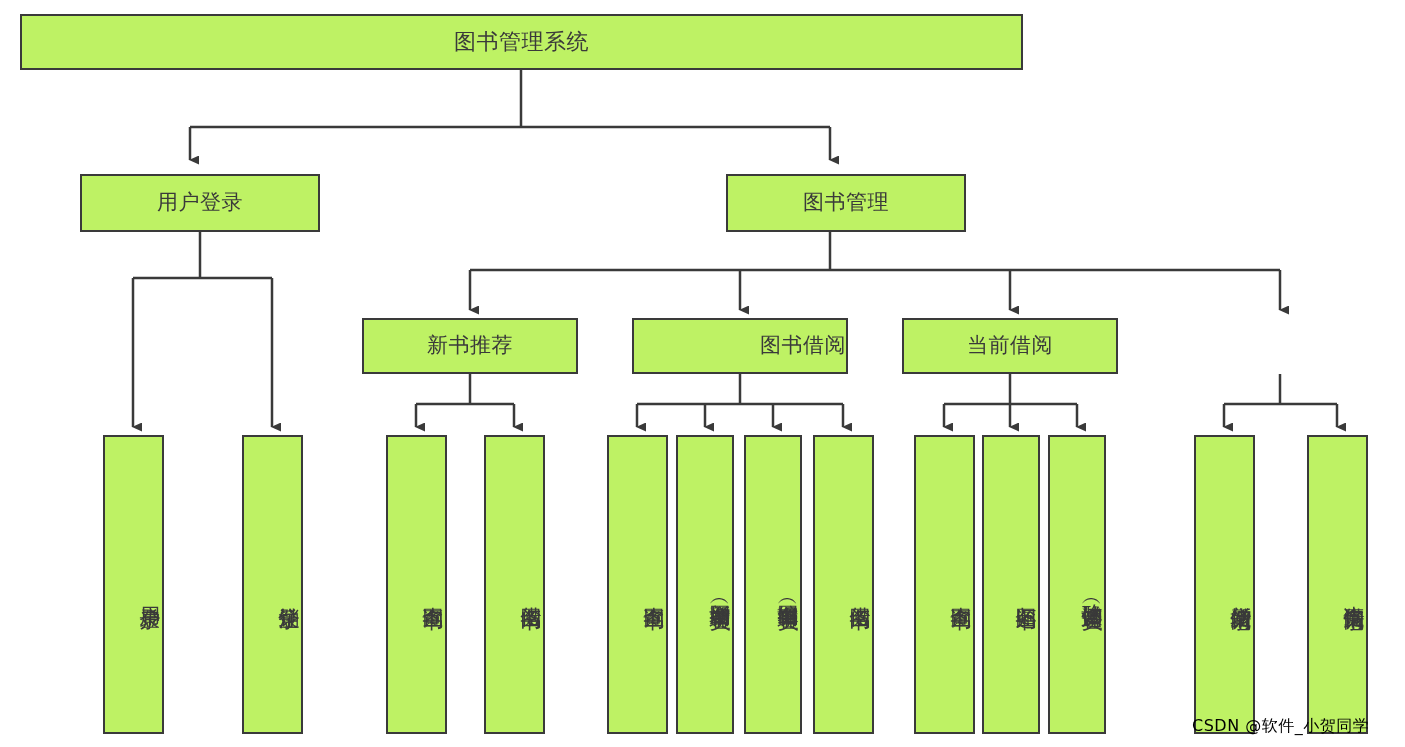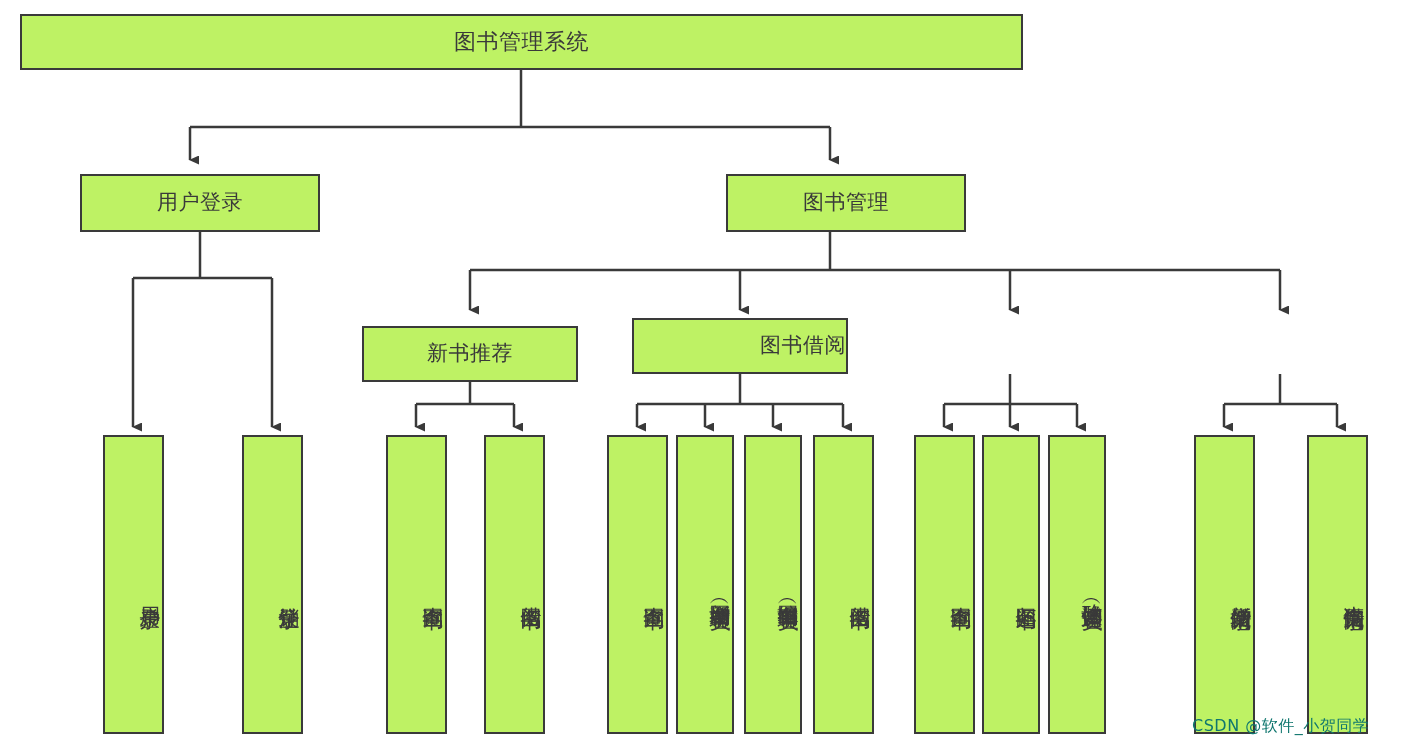--- a/index.html
+++ b/index.html
@@ -56,21 +56,21 @@
   .node.vert > span {
     display: block;
     writing-mode: vertical-rl;
     text-orientation: upright;
   }
   #watermark {
     position: absolute;
     left: 1192px;
     top: 716px;
     font-size: 16px;
-    color: #0f766e;
+    color: #000000;
     white-space: nowrap;
     letter-spacing: 0.5px;
   }
 </style>
 </head>
 <body>
 
 <div id="canvas">
 
   <svg id="wires" viewBox="0 0 1405 747" xmlns="http://www.w3.org/2000/svg">
@@ -127,25 +127,28 @@
     <span>图书管理系统</span>
   </div>
 
   <div class="node horiz" style="left:80px; top:174px; width:240px; height:58px;">
     <span>用户登录</span>
   </div>
   <div class="node horiz" style="left:710px; top:174px; width:240px; height:58px;margin-left:16px;">
     <span>图书管理</span>
   </div>
 
-  <div class="node horiz" style="left:362px; top:318px; width:216px; height:56px;margin-top:8px;">
+  <div class="node horiz" style="left:362px; top:318px; width:216px; height:56px;">
     <span>新书推荐</span>
   </div>
   <div class="node horiz" style="left:632px; top:318px; width:216px; height:56px;justify-content:flex-end;">
     <span>图书借阅</span>
+  </div>
+  <div class="node horiz" style="left:902px; top:318px; width:216px; height:56px;">
+    <span>当前借阅</span>
   </div>
 
   <div class="node vert" style="left:103px; top:435px; width:61px; height:299px;">
     <span>用户登录</span>
   </div>
   <div class="node vert" style="left:242px; top:435px; width:61px; height:299px;">
     <span>注销登录</span>
   </div>
 
   <div class="node vert" style="left:386px; top:435px; width:61px; height:299px;">

